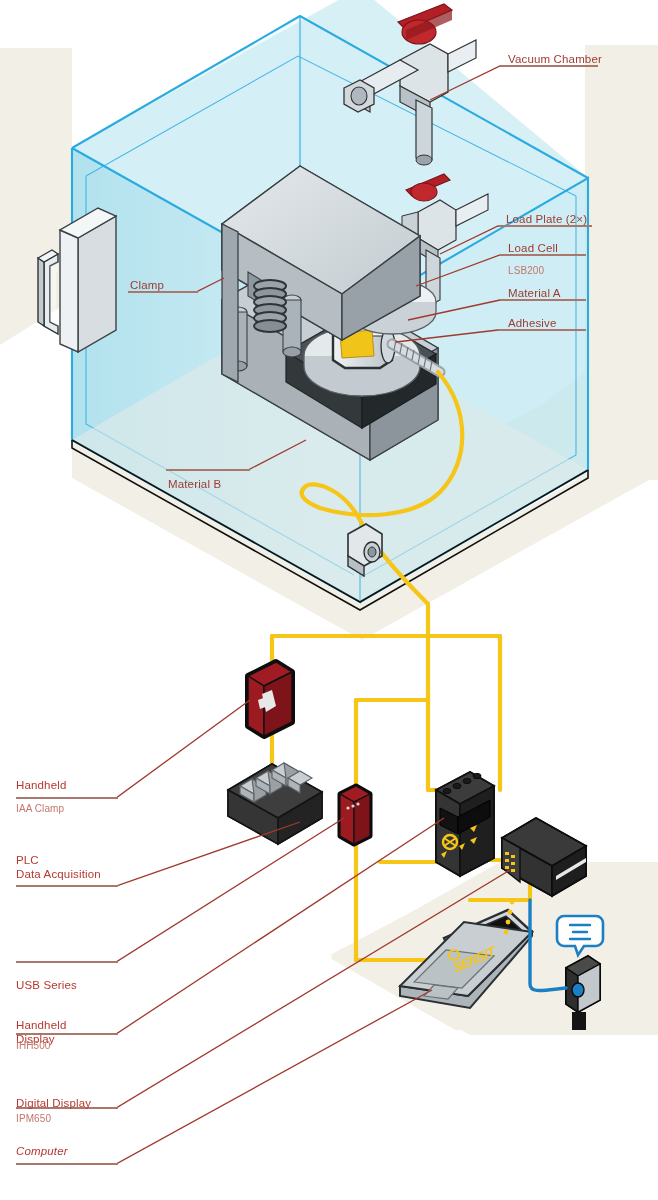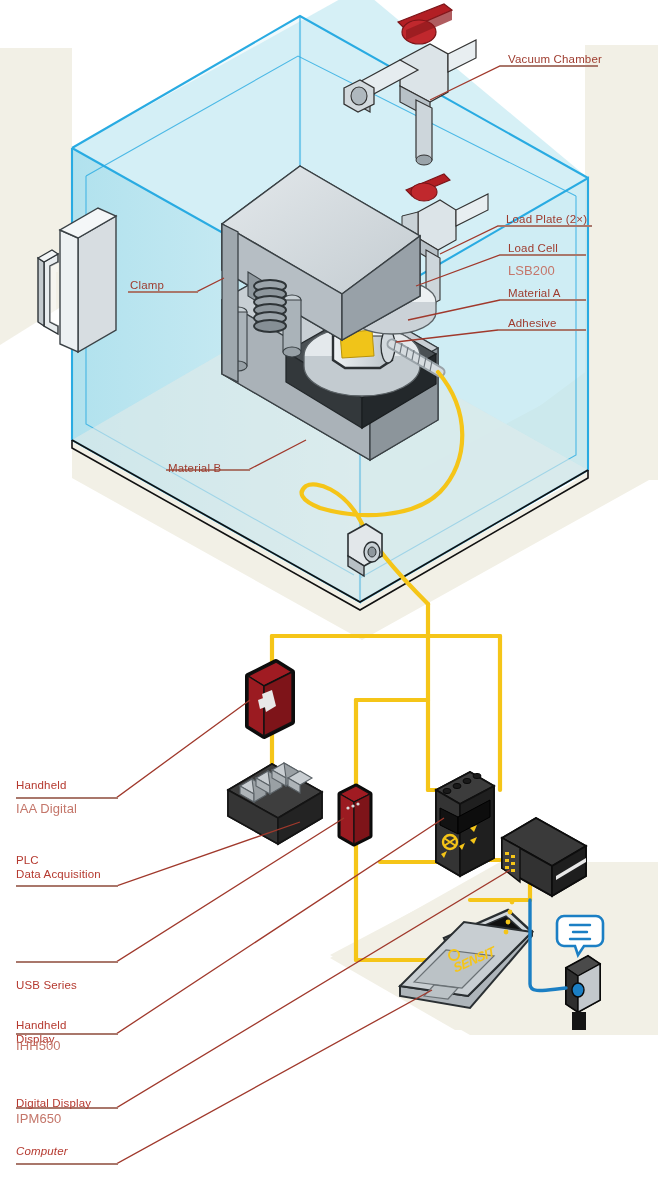--- a/index.html
+++ b/index.html
@@ -16,21 +16,21 @@
     position:absolute;
     color:#B5392F;
     font-size:11.5px;
     line-height:13.5px;
     letter-spacing:0.15px;
     white-space:pre;
     font-family:"Liberation Sans", sans-serif;
   }
   .lbl.sub{
     color:#C4766A;
-    font-size:13px;
+    font-size:10px;
     line-height:11px;
     letter-spacing:0.1px;
   }
   .lbl.dark{color:#9E3B2E;}
 </style>
 </head>
 <body>
 
 <div id="stage">
 
@@ -504,24 +504,24 @@
   <div class="lbl dark" style="left:506px; top:213px;">Load Plate (2×)</div>
 
   <div class="lbl dark" style="left:508px; top:242px;">Load Cell</div>
   <div class="lbl sub" style="left:508px; top:265px;">LSB200</div>
 
   <div class="lbl dark" style="left:508px; top:287px;">Material A</div>
 
   <div class="lbl dark" style="left:508px; top:317px;">Adhesive</div>
 
   <div class="lbl dark" style="left:130px; top:279px;">Clamp</div>
-  <div class="lbl dark" style="left:168px; top:462px;">Material B</div>
+  <div class="lbl dark" style="left:168px; top:478px;">Material B</div>
 
   <div class="lbl" style="left:16px; top:779px;">Handheld</div>
-  <div class="lbl sub" style="left:16px; top:803px;">IAA Digital</div>
+  <div class="lbl sub" style="left:16px; top:803px;">IAA Clamp</div>
 
   <div class="lbl" style="left:16px; top:854px;">PLC
 Data Acquisition</div>
 
   <div class="lbl" style="left:16px; top:943px;margin-top:36px;">USB Series</div>
 
   <div class="lbl" style="left:16px; top:1003px;margin-top:16px;">Handheld
 Display</div>
   <div class="lbl sub" style="left:16px; top:1040px;">IHH500</div>
 

